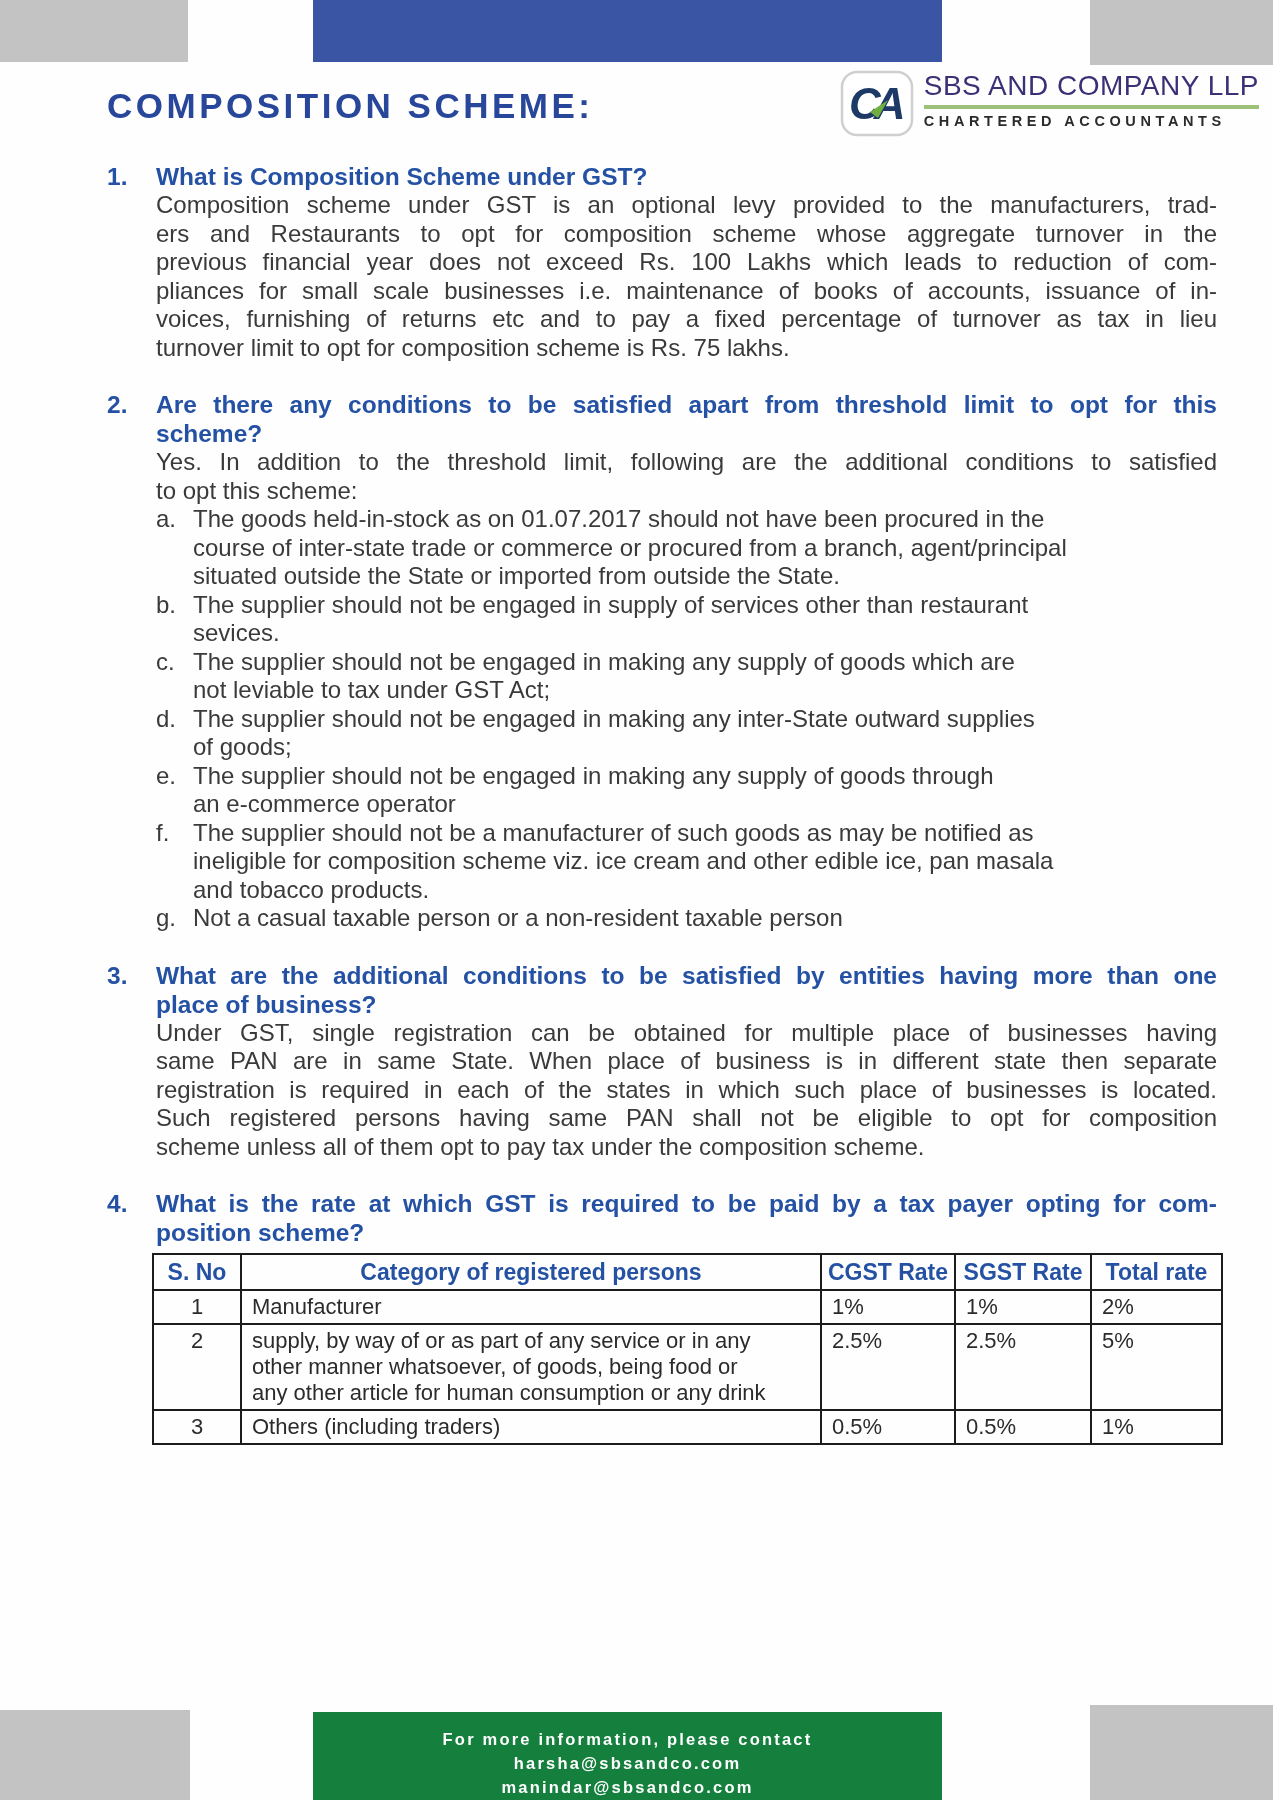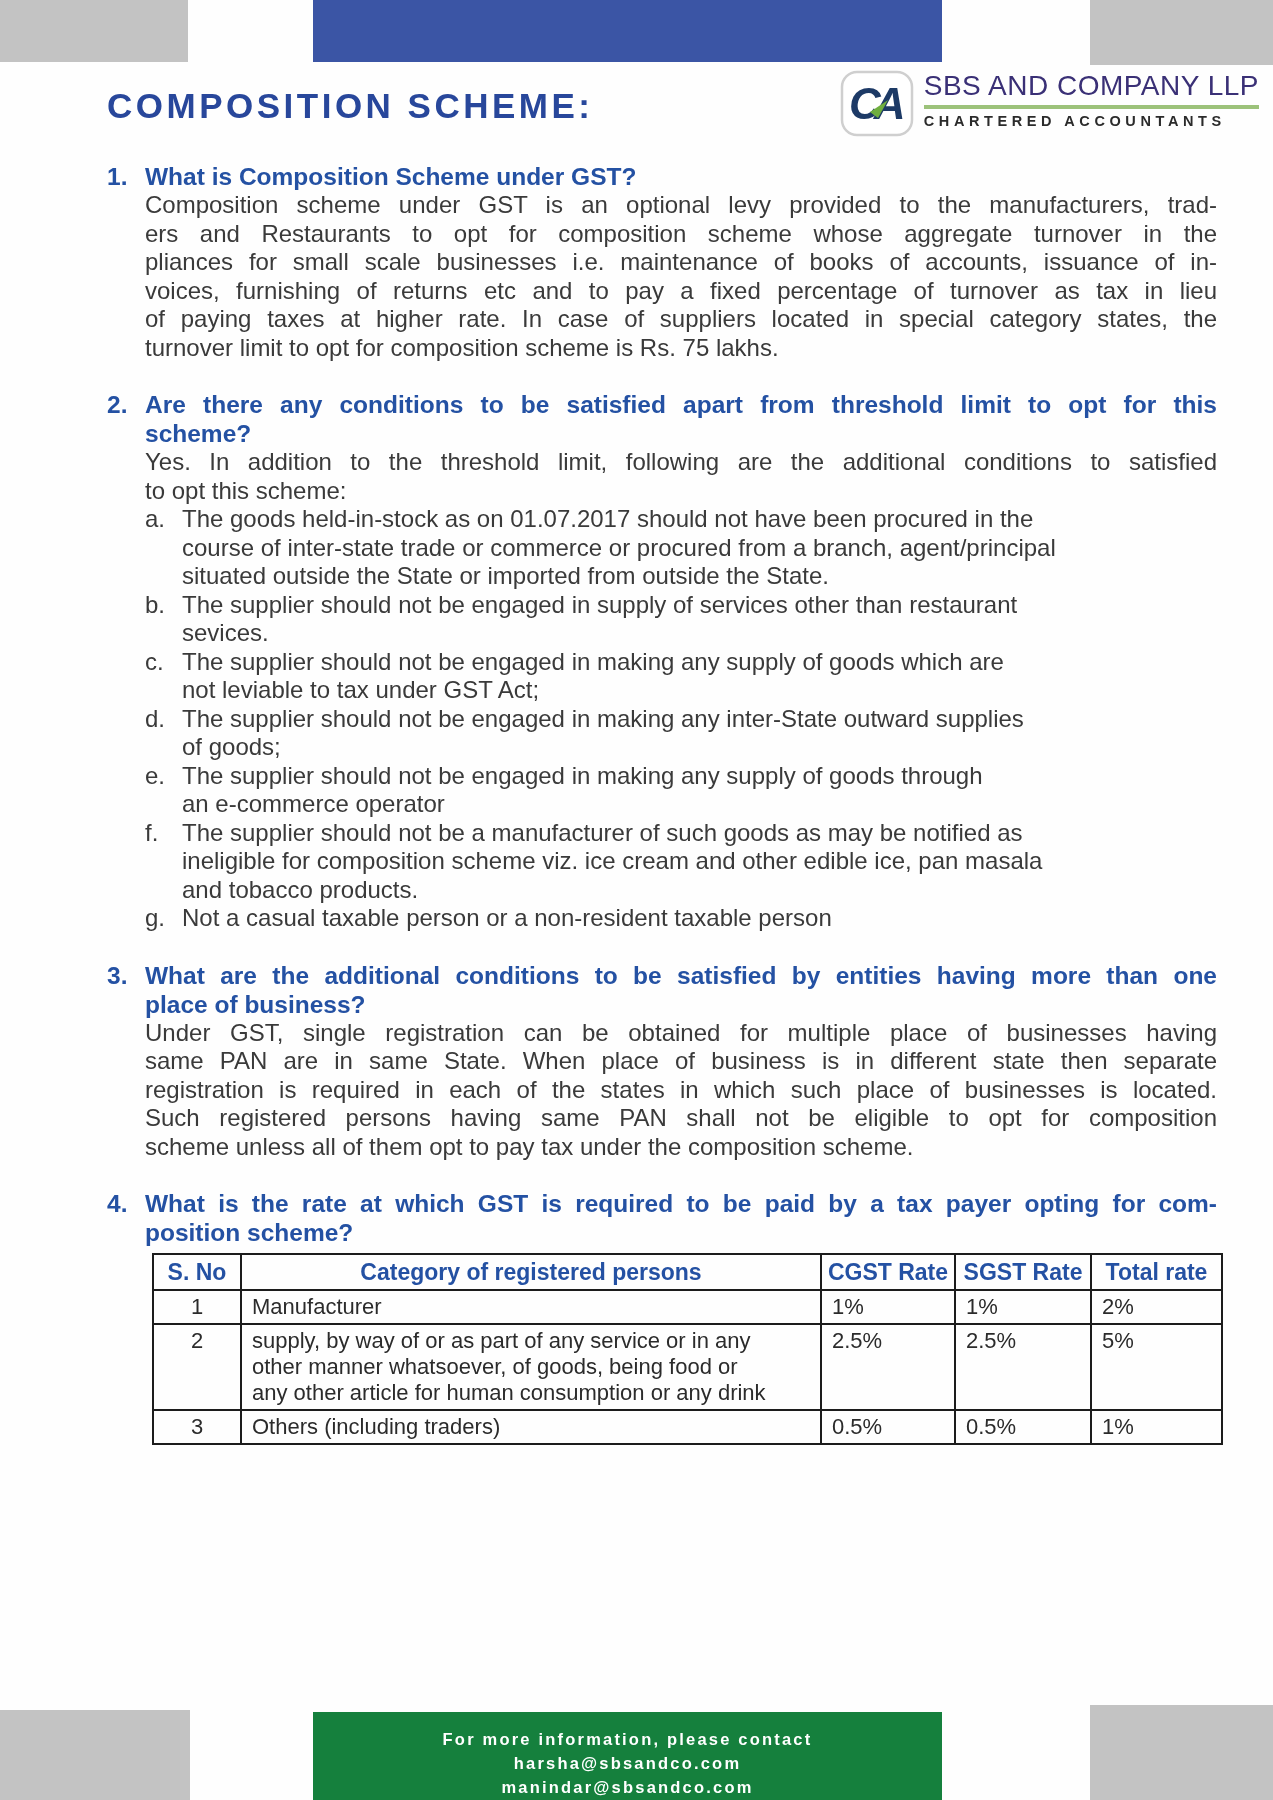--- a/index.html
+++ b/index.html
@@ -29,21 +29,21 @@
   .logo-text{display:flex;flex-direction:column;}
   .logo-company{
     font-size:28px;font-weight:normal;color:#3a3076;letter-spacing:0.5px;
     border-bottom:4px solid #9cc27a;padding-bottom:3px;white-space:nowrap;
   }
   .logo-tagline{font-size:14.5px;font-weight:bold;color:#2b2b2b;letter-spacing:4.6px;margin-top:4px;white-space:nowrap;}
 
   
   .question{display:flex;margin-bottom:28px;}
   .qnum{flex:none;width:38px;font-weight:bold;color:#2451a3;font-size:24.5px;line-height:29px;}
-  .qcontent{flex:1;min-width:0;}
+  .qcontent{flex:1;min-width:0;margin-left:11px;}
   .hline{font-weight:bold;color:#2451a3;font-size:24.5px;line-height:29px;}
   .bline{font-size:24px;line-height:28.5px;}
   .j{text-align:justify;text-align-last:justify;}
   .litem{display:flex;}
   .llabel{flex:none;width:37px;font-size:24px;line-height:28.5px;}
   .ltext{flex:1;min-width:0;}
 
   
   .rate-table{
     border-collapse:collapse;table-layout:fixed;width:1069px;margin-left:45px;margin-top:6px;
@@ -86,23 +86,23 @@
         </div>
       </div>
     </div>
 
     <div class="question">
       <div class="qnum">1.</div>
       <div class="qcontent">
         <div class="hline">What is Composition Scheme under GST?</div>
         <div class="bline j">Composition scheme under GST is an optional levy provided to the manufacturers, trad-</div>
         <div class="bline j">ers and Restaurants to opt for composition scheme whose aggregate turnover in the</div>
+        <div class="bline j">previous financial year does not exceed Rs. 100 Lakhs which leads to reduction of com-</div>
         <div class="bline j">pliances for small scale businesses i.e. maintenance of books of accounts, issuance of in-</div>
         <div class="bline j">voices, furnishing of returns etc and to pay a fixed percentage of turnover as tax in lieu</div>
-        <div class="bline j">of paying taxes at higher rate. In case of suppliers located in special category states, the</div>
         <div class="bline">turnover limit to opt for composition scheme is Rs. 75 lakhs.</div>
       </div>
     </div>
 
     <div class="question">
       <div class="qnum">2.</div>
       <div class="qcontent">
         <div class="hline j">Are there any conditions to be satisfied apart from threshold limit to opt for this</div>
         <div class="hline">scheme?</div>
         <div class="bline j">Yes. In addition to the threshold limit, following are the additional conditions to satisfied</div>

